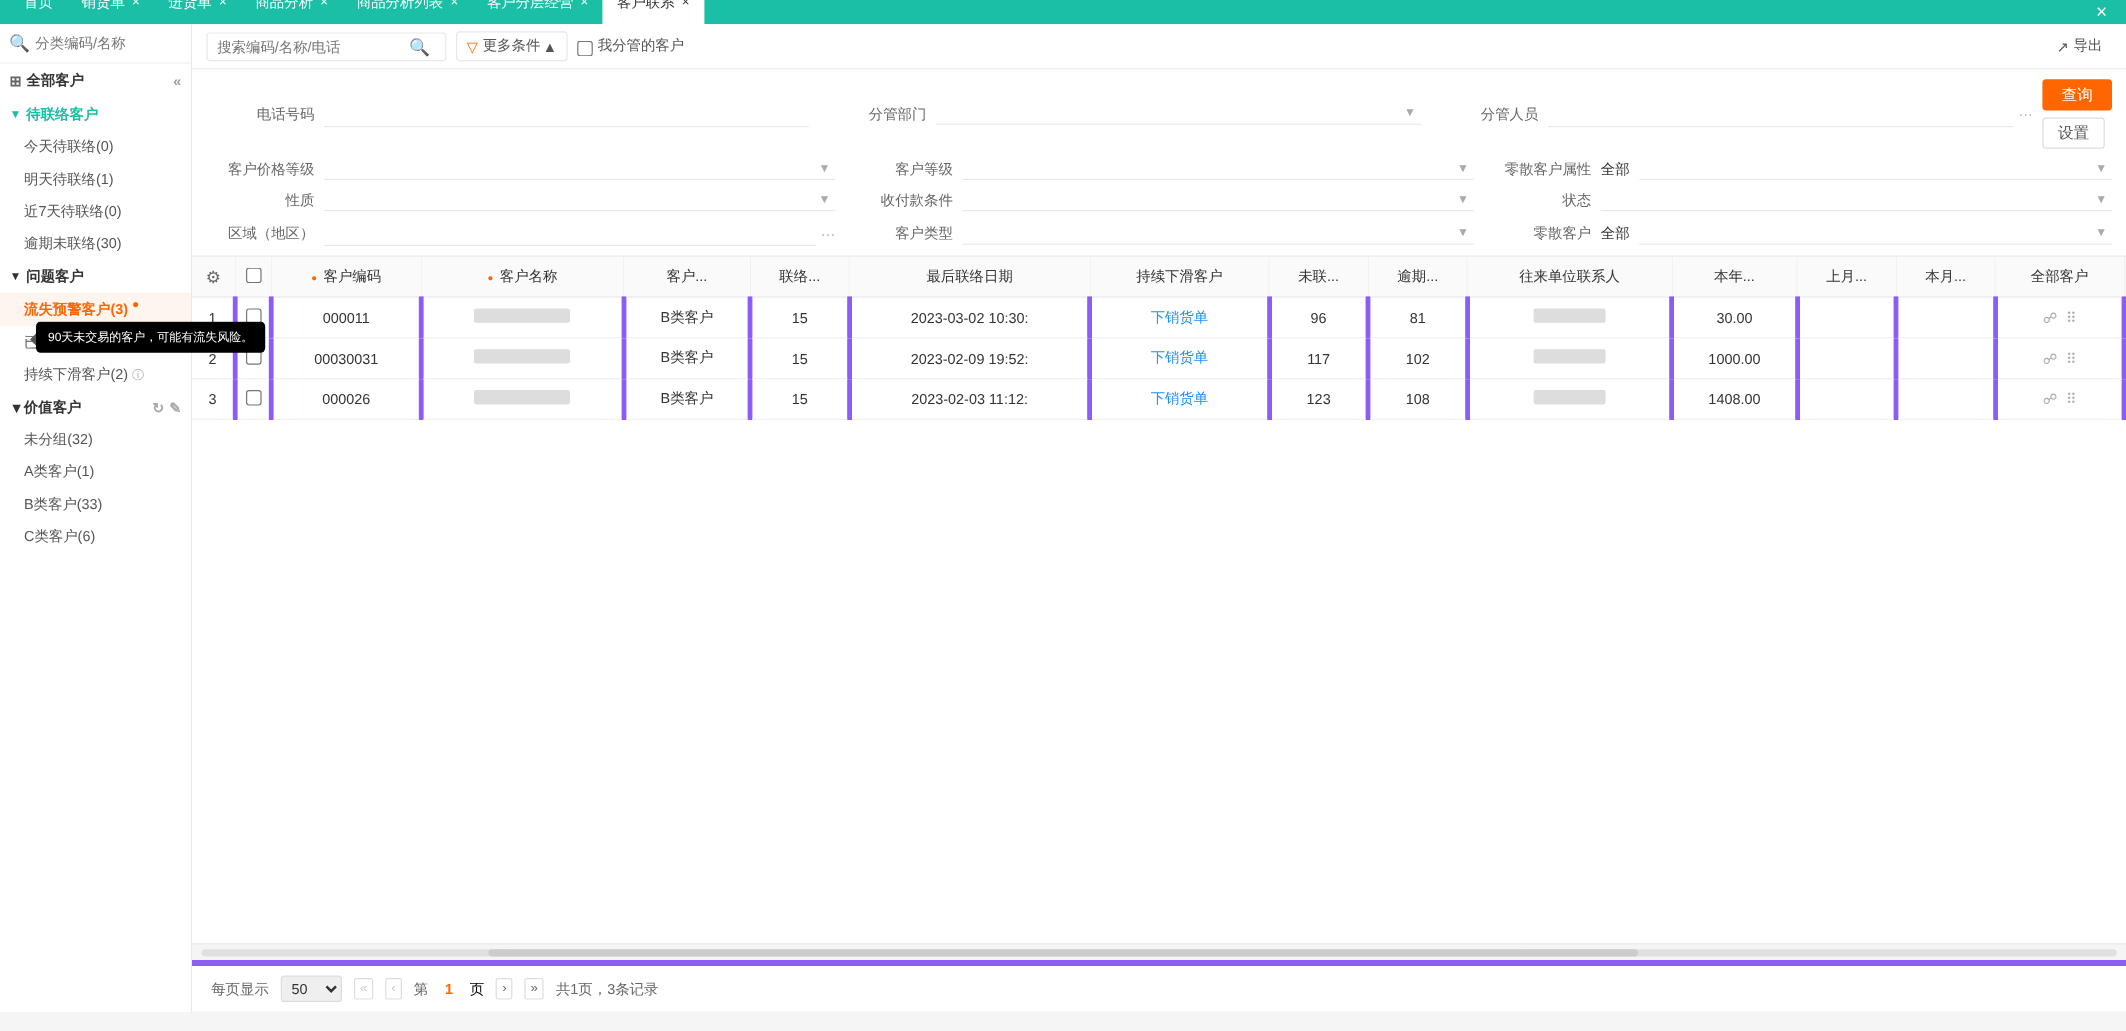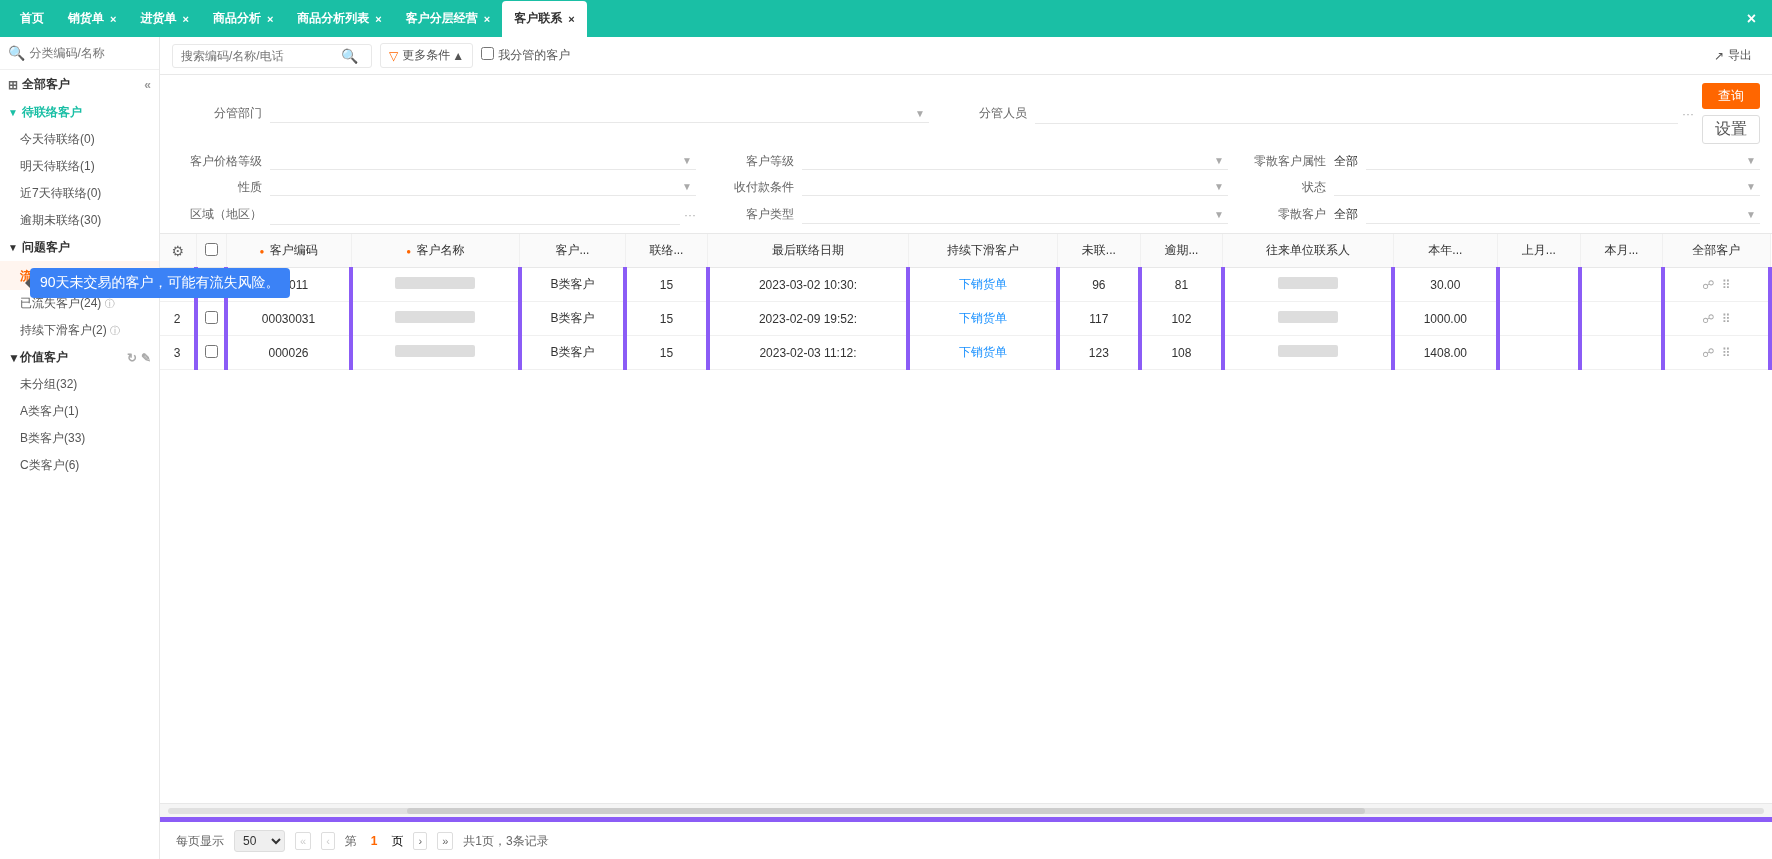--- a/index.html
+++ b/index.html
@@ -1,23 +1,22 @@
 <!DOCTYPE html>
 <html><head>
   <meta charset="utf-8">
   <style>
     * { box-sizing: border-box; margin: 0; padding: 0; font-family: 'Microsoft YaHei', Arial, sans-serif; font-size: 12px; }
     body { background: #f5f5f5; overflow: hidden; width: 1772px; height: 859px; }
 
     
     .top-nav {
-      display: flex; align-items: center;
-      background: #1abfa5; height: 37px; padding: 0 8px;
+      display: flex; align-items: flex-end;
+      background: #1abfa5; height: 20px; padding: 0 8px;
       color: white;
-      font-weight: bold;
     }
     .nav-tab {
       display: flex; align-items: center; padding: 0 12px; height: 36px;
       cursor: pointer; color: white; font-size: 13px; position: relative;
       white-space: nowrap;
     }
     .nav-tab.active { background: white; color: #333; border-radius: 4px 4px 0 0; }
     .nav-tab .close-x { margin-left: 6px; font-size: 11px; cursor: pointer; color: inherit; }
     .nav-close-btn {
       margin-left: auto; color: white; font-size: 16px; cursor: pointer; padding: 0 8px;
@@ -54,22 +53,22 @@
     .sidebar-group-title .arrow { margin-right: 4px; font-size: 10px; }
 
     .sidebar-item {
       padding: 5px 8px 5px 20px; color: #555; cursor: pointer; white-space: nowrap;
       overflow: hidden; text-overflow: ellipsis;
     }
     .sidebar-item.active { color: #ff6600; font-weight: bold; background: #fff5ef; }
 
     .tooltip-box {
       position: absolute; left: 30px; top: 268px;
-      background: #3b82f6; color: white; padding: 6px 10px; border-radius: 4px;
-      font-size: 14px; z-index: 100; white-space: nowrap;
+      background: #000000; color: white; padding: 6px 10px; border-radius: 4px;
+      font-size: 10px; z-index: 100; white-space: nowrap;
       pointer-events: none;
     }
     .tooltip-box::before {
       content: ''; position: absolute; left: -5px; top: 10px;
       border-top: 5px solid transparent; border-bottom: 5px solid transparent;
       border-right: 5px solid #555;
     }
 
     .sidebar-group-title2 {
       display: flex; align-items: center; padding: 5px 8px; color: #333;
@@ -93,21 +92,21 @@
       border: none; outline: none; font-size: 12px; color: #999; width: 160px;
     }
     .search-icon-btn { color: #ff6600; cursor: pointer; font-size: 14px; }
 
     .more-conditions-btn {
       display: flex; align-items: center; color: #555; cursor: pointer; gap: 2px;
       padding: 3px 8px; border: 1px solid #e8e8e8; border-radius: 3px; background: white;
     }
     .more-conditions-btn .filter-icon { color: #ff6600; margin-right: 2px; }
 
-    .my-customers-cb { display: flex; align-items: flex-start; gap: 4px; cursor: pointer; color: #555; }
+    .my-customers-cb { display: flex; align-items: flex-end; gap: 4px; cursor: pointer; color: #555; }
     .my-customers-cb input { cursor: pointer; }
 
     .export-btn {
       margin-left: auto; display: flex; align-items: center; gap: 4px;
       color: #555; cursor: pointer; padding: 3px 8px;
     }
 
     
     .advanced-filter {
       background: white; padding: 8px 12px; border-bottom: 1px solid #e8e8e8;
@@ -129,21 +128,21 @@
     }
     .filter-select-arrow { color: #aaa; font-size: 10px; }
     .filter-dots { color: #aaa; cursor: pointer; margin-left: 4px; }
 
     .query-btn {
       background: #ff6600; color: white; border: none; padding: 4px 16px;
       border-radius: 3px; cursor: pointer; font-size: 13px;
     }
     .settings-btn {
       background: white; color: #555; border: 1px solid #ddd; padding: 3px 12px;
-      border-radius: 3px; cursor: pointer; font-size: 16px; margin-top: 2px;
+      border-radius: 3px; cursor: pointer; font-size: 13px; margin-top: 2px;
     }
     .action-buttons { display: flex; flex-direction: column; align-items: flex-start; gap: 4px; }
 
     
     .table-area { flex: 1; overflow: auto; background: white; margin: 0; }
     table { width: 100%; border-collapse: collapse; font-size: 12px; }
     thead th {
       background: #fafafa; border-bottom: 1px solid #e8e8e8; border-right: 1px solid #f0f0f0;
       padding: 8px 6px; text-align: center; color: #333; font-weight: normal;
       white-space: nowrap; position: sticky; top: 0; z-index: 10;
@@ -292,20 +291,24 @@
         </label>
         <div class="export-btn">
           <span>↗</span>
           <span>导出</span>
         </div>
       </div>
 
       <div class="advanced-filter">
 
         <div class="filter-row">
+          <div class="filter-field">
+            <span class="filter-label">电话号码</span>
+            <input class="filter-input" style="">
+          </div>
           <div class="filter-field">
             <span class="filter-label">分管部门</span>
             <div class="filter-select">
               <span></span>
               <span class="filter-select-arrow">▼</span>
             </div>
           </div>
           <div class="filter-field">
             <span class="filter-label">分管人员</span>
             <input class="filter-input" style="flex: 1 1 0%;">

